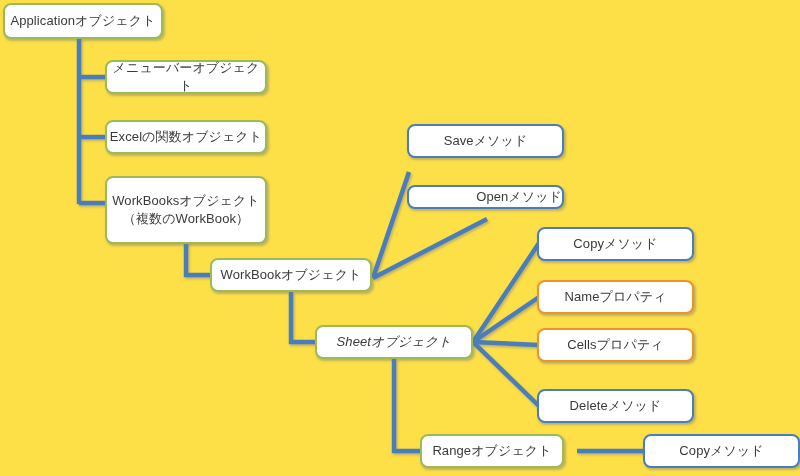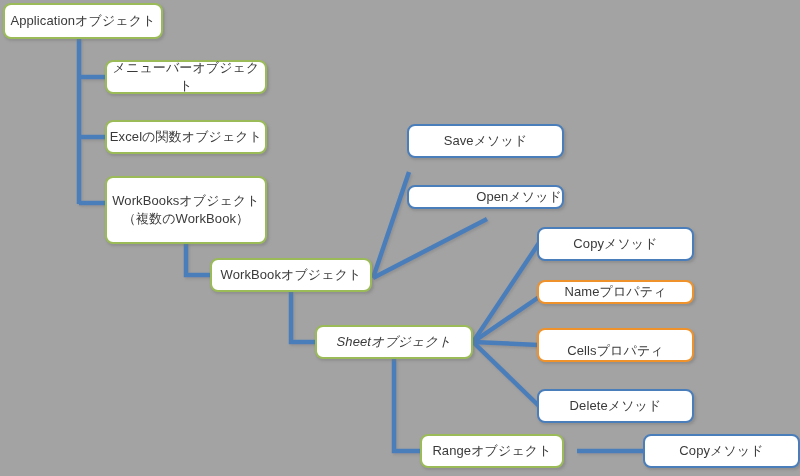--- a/index.html
+++ b/index.html
@@ -8,21 +8,21 @@
     padding: 0;
     background: #ffffff;
   }
   body {
     font-family: "Liberation Sans", "DejaVu Sans", sans-serif;
   }
   #diagram-canvas {
     position: relative;
     width: 800px;
     height: 476px;
-    background: #a3a3a3;
+    background: #fde047;
     overflow: hidden;
   }
   #connector-layer {
     position: absolute;
     left: 0;
     top: 0;
     width: 800px;
     height: 476px;
     pointer-events: none;
   }
@@ -116,25 +116,25 @@
   </div>
 
   <div class="node blue" style="left:407px; top:185px; width:157px; height:24px;align-items:flex-end;">
     <span>Openメソッド</span>
   </div>
 
   <div class="node blue" style="left:537px; top:227px; width:157px; height:34px;">
     <span>Copyメソッド</span>
   </div>
 
-  <div class="node orange" style="left:537px; top:280px; width:157px; height:24px;">
+  <div class="node orange" style="left:537px; top:280px; width:157px; height:34px;">
     <span>Nameプロパティ</span>
   </div>
 
-  <div class="node orange" style="left:537px; top:328px; width:157px; height:34px;justify-content:flex-end;">
+  <div class="node orange" style="left:537px; top:328px; width:157px; height:34px;">
     <span>Cellsプロパティ</span>
   </div>
 
   <div class="node blue" style="left:537px; top:389px; width:157px; height:34px;">
     <span>Deleteメソッド</span>
   </div>
 
   <div class="node green" style="left:420px; top:434px; width:144px; height:34px;">
     <span>Rangeオブジェクト</span>
   </div>

